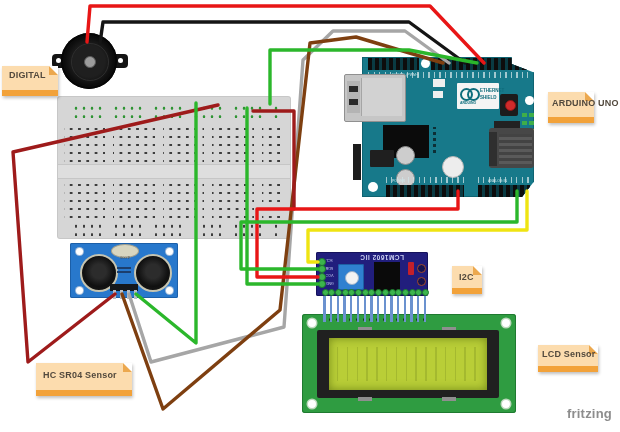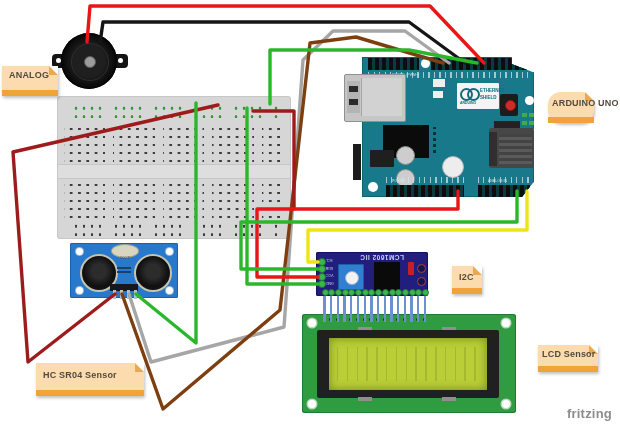--- a/index.html
+++ b/index.html
@@ -224,34 +224,34 @@
       <polyline points="136,294 196,343 196,103" fill="none" stroke="#2bb72b" stroke-width="3.4" stroke-linejoin="round" stroke-linecap="round"></polyline>
       <polyline points="270,104 270,50 409,50 477,63" fill="none" stroke="#2bb72b" stroke-width="3.4" stroke-linejoin="round" stroke-linecap="round"></polyline>
       <polyline points="253,111 294,111 294,209" fill="none" stroke="#9e1b1b" stroke-width="3.4" stroke-linejoin="round" stroke-linecap="round"></polyline>
       <polyline points="458,191 458,209 257,209 257,277 318,277" fill="none" stroke="#e81616" stroke-width="3.4" stroke-linejoin="round" stroke-linecap="round"></polyline>
       <polyline points="247,108 247,284 318,284" fill="none" stroke="#2bb72b" stroke-width="3.4" stroke-linejoin="round" stroke-linecap="round"></polyline>
       <polyline points="517,191 517,222 241,222 241,269 318,269" fill="none" stroke="#2bb72b" stroke-width="3.4" stroke-linejoin="round" stroke-linecap="round"></polyline>
       <polyline points="527,191 527,230 308,230 308,262 318,262" fill="none" stroke="#efe412" stroke-width="3.4" stroke-linejoin="round" stroke-linecap="round"></polyline>
     </svg>
 
   <div class="tag" style="left:2px;top:66px;width:56px;height:30px;">
-    <span class="txt">ANALOG</span>
-    <div class="strip"></div>
-  </div>
-  <div class="tag" style="left:548px;top:92px;width:46px;height:31px;border-radius:13px;">
+    <span class="txt">DIGITAL</span>
+    <div class="strip"></div>
+  </div>
+  <div class="tag" style="left:548px;top:92px;width:46px;height:31px;">
     <span class="txt" style="left:4px;top:6px;">ARDUINO UNO</span>
     <div class="strip"></div>
   </div>
   <div class="tag" style="left:452px;top:266px;width:30px;height:28px;">
     <span class="txt" style="top:6px;">I2C</span>
     <div class="strip"></div>
   </div>
   <div class="tag" style="left:538px;top:345px;width:60px;height:27px;">
     <span class="txt" style="left:4px;">LCD Sensor</span>
     <div class="strip"></div>
   </div>
-  <div class="tag" style="left:36px;top:363px;width:108px;height:33px;">
+  <div class="tag" style="left:36px;top:363px;width:96px;height:33px;">
     <span class="txt" style="top:7px;">HC SR04 Sensor</span>
     <div class="strip"></div>
   </div>
 
   <div class="abs" style="left:567px;top:406px;font-size:13px;font-weight:600;color:#8d8d8d;letter-spacing:.2px;">fritzing</div>
 </div>
 
 </body></html>

